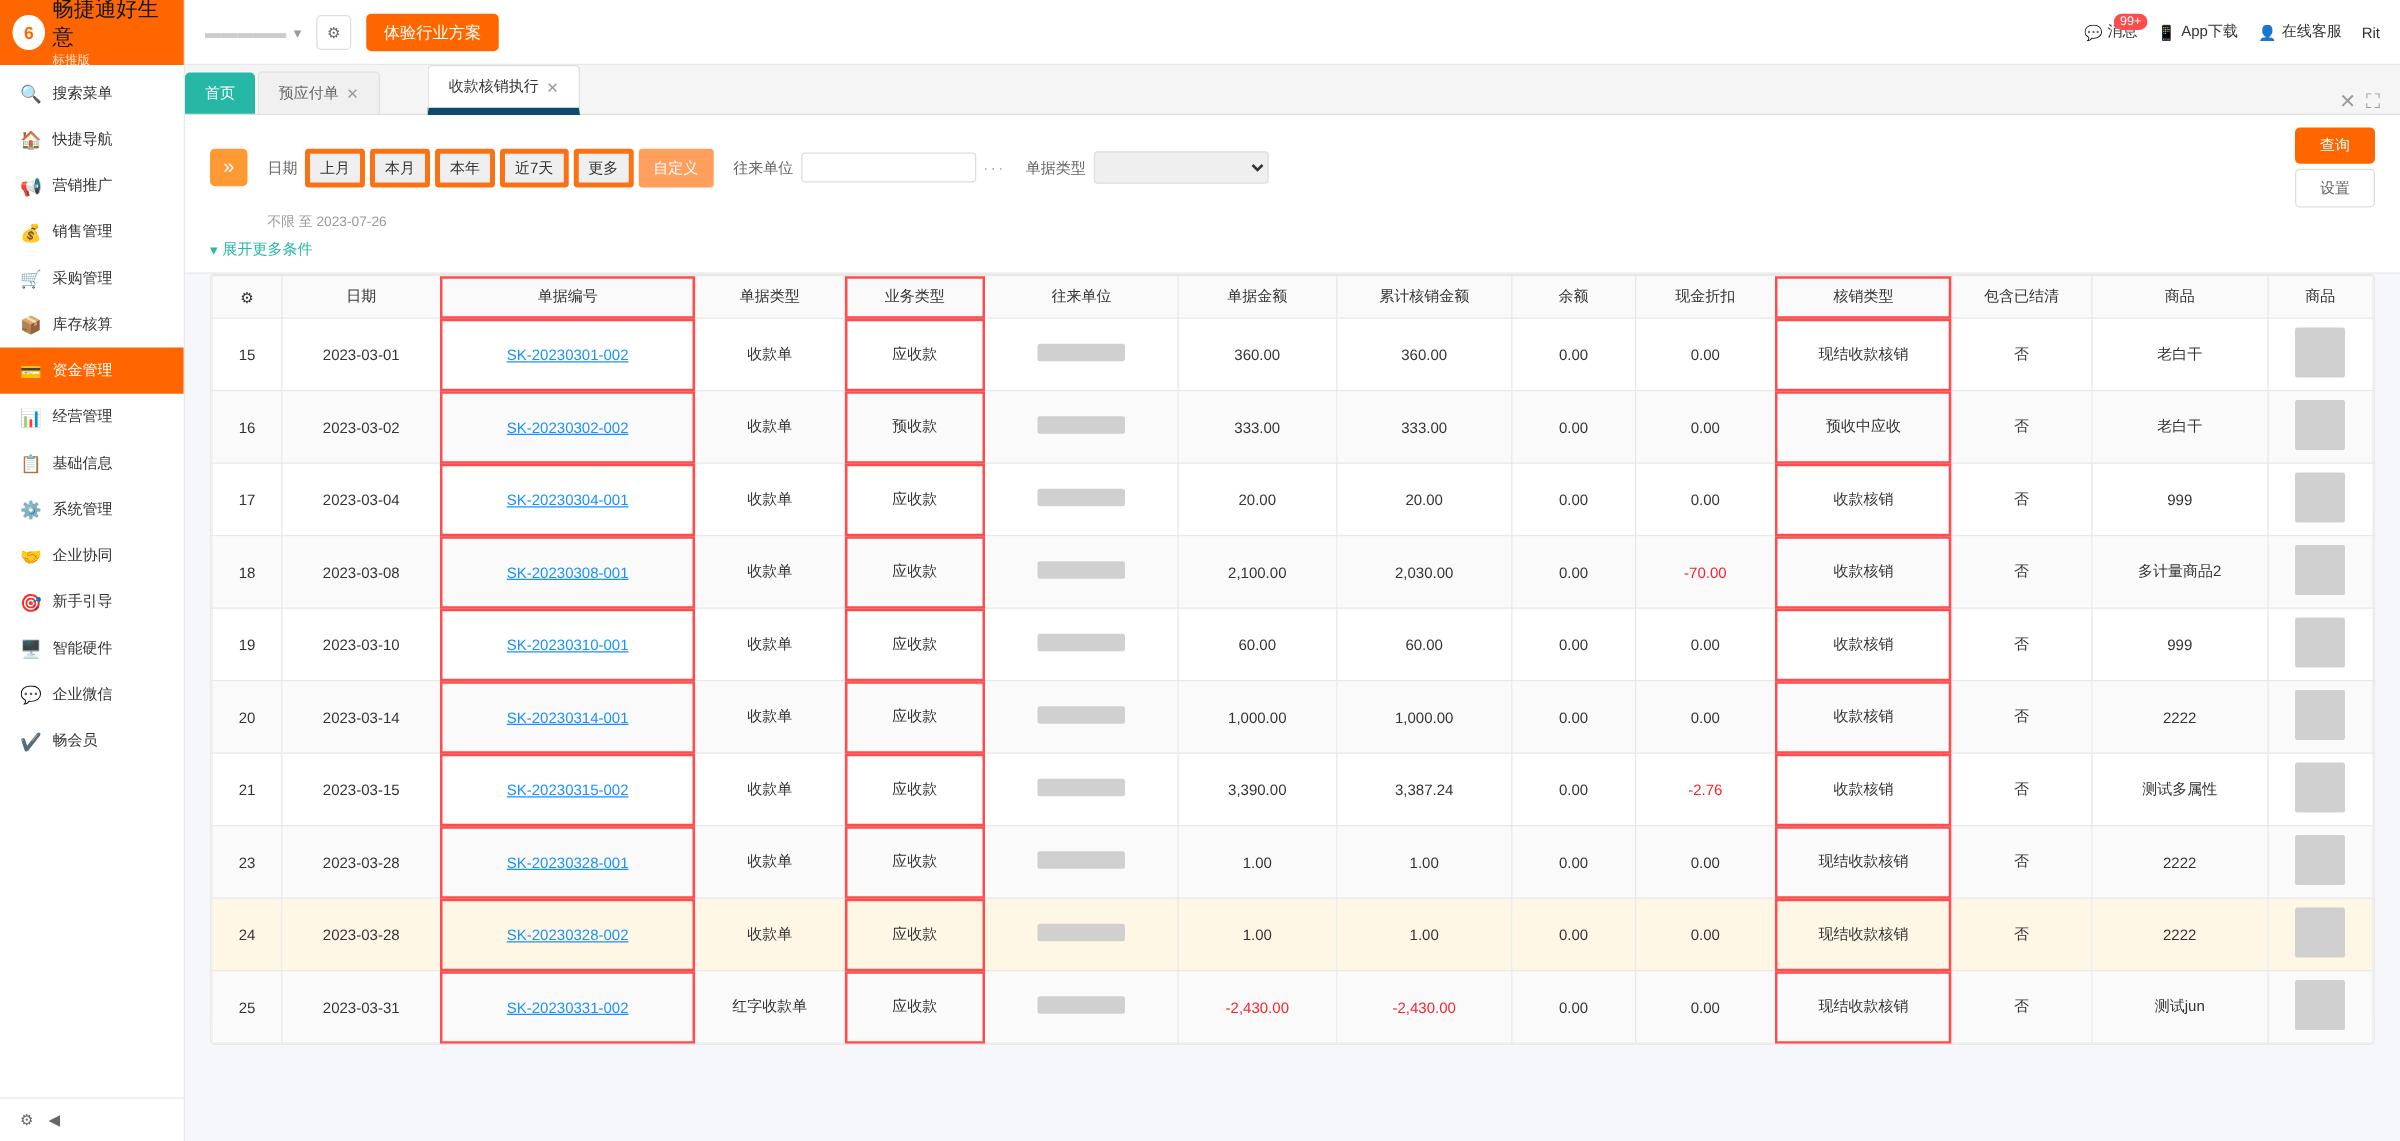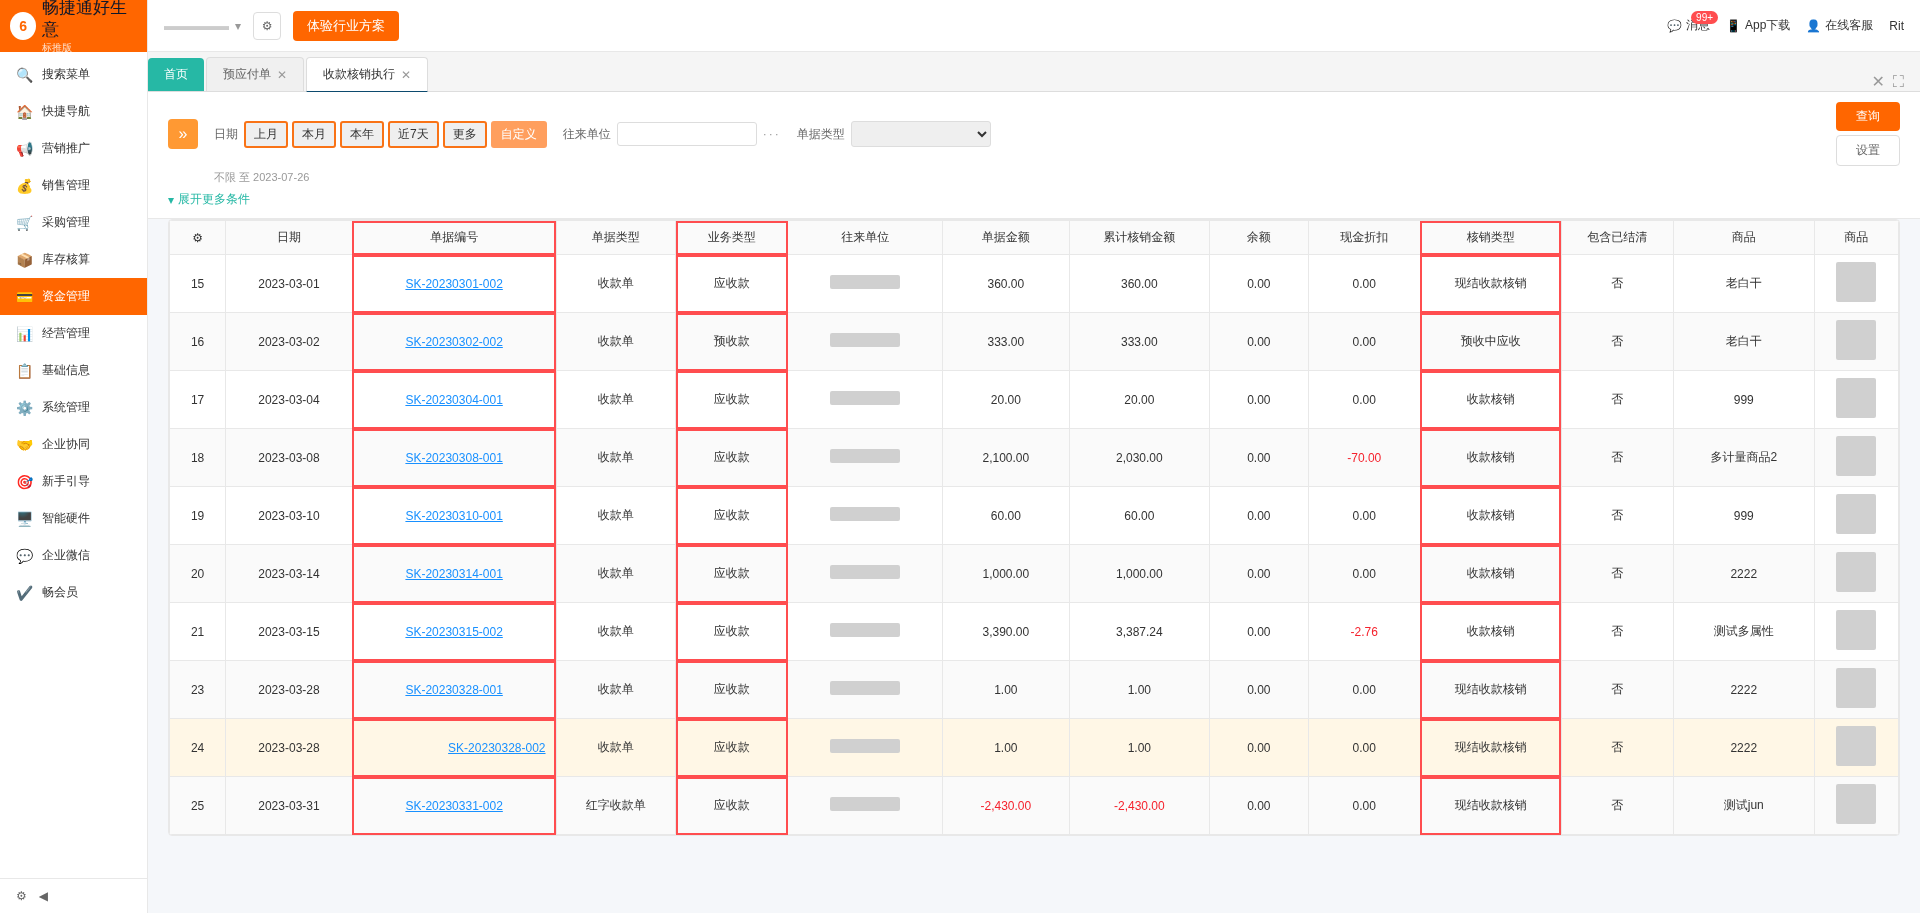--- a/index.html
+++ b/index.html
@@ -30,39 +30,39 @@
     .topbar-right { margin-left: auto; display: flex; align-items: center; gap: 16px; }
     .topbar-msg { display: flex; align-items: center; gap: 4px; color: #333; cursor: pointer; position: relative; }
     .badge { background: #ff4d4f; color: #fff; border-radius: 10px; padding: 1px 5px; font-size: 10px; position: absolute; top: -6px; right: -8px; }
     .topbar-app { display: flex; align-items: center; gap: 4px; color: #333; cursor: pointer; }
     .topbar-service { display: flex; align-items: center; gap: 4px; color: #333; cursor: pointer; }
     .topbar-user { color: #333; cursor: pointer; font-size: 12px; }
 
     
     .tabs { height: 40px; background: #f5f5f5; display: flex; align-items: end; padding: 0 0 0 0; border-bottom: 1px solid #ddd; }
     .tab { padding: 8px 16px; cursor: pointer; color: #666; border: 1px solid #ddd; border-bottom: none; background: #f0f0f0; margin-right: 2px; border-radius: 4px 4px 0 0; display: flex; align-items: center; gap: 6px; font-size: 13px; }
-    .tab.active { background: #fff; color: #333; border-bottom: 1px solid #0c4a6e; margin-bottom: -1px; }
+    .tab.active { background: #fff; color: #333; border-bottom: 6px solid #0c4a6e; margin-bottom: -1px; margin-left: 36px; }
     .tab-close { color: #999; font-size: 12px; }
     .tab-home { padding: 8px 16px; cursor: pointer; color: #fff; background: #26b8a5; border-radius: 4px 4px 0 0; margin-right: 2px; font-size: 13px; }
 
     
     .page-content { flex: 1; background: #f5f7fa; overflow: hidden; display: flex; flex-direction: column; }
     .page-header { background: #fff; padding: 12px 20px; display: flex; align-items: center; justify-content: space-between; border-bottom: 1px solid #e8e8e8; }
     .page-title { font-size: 16px; font-weight: 600; color: #333; }
     .page-header-actions { display: flex; gap: 8px; }
     .btn-export { display: flex; align-items: center; gap: 4px; color: #26b8a5; cursor: pointer; border: 1px solid #26b8a5; border-radius: 4px; padding: 4px 10px; }
     .btn-refresh { display: flex; align-items: center; gap: 4px; color: #666; cursor: pointer; border: 1px solid #ddd; border-radius: 4px; padding: 4px 10px; }
 
     
     .filter-bar { background: #fff; padding: 10px 20px; border-bottom: 1px solid #e8e8e8; }
     .filter-row { display: flex; align-items: center; gap: 16px; flex-wrap: wrap; }
     .filter-item { display: flex; align-items: center; gap: 6px; }
     .filter-label { color: #666; white-space: nowrap; }
     .filter-date-btns { display: flex; gap: 4px; }
-    .filter-date-btn { padding: 3px 8px; border: 2px solid #f97316; border-radius: 3px; cursor: pointer; color: #333; }
+    .filter-date-btn { padding: 3px 8px; border: 4px solid #f97316; border-radius: 3px; cursor: pointer; color: #333; }
     .filter-date-btn.custom { background: #ff9f5e; color: #fff; border-color: #ff9f5e; }
     .filter-input { border: 1px solid #ddd; border-radius: 3px; padding: 4px 8px; color: #333; width: 140px; }
     .filter-select { border: 1px solid #ddd; border-radius: 3px; padding: 4px 8px; color: #333; min-width: 140px; }
     .filter-dots { color: #999; letter-spacing: 2px; }
     .btn-query { background: #ff6600; color: #fff; border: none; border-radius: 4px; padding: 6px 20px; cursor: pointer; }
     .btn-settings { background: #fff; color: #666; border: 1px solid #ddd; border-radius: 4px; padding: 6px 12px; cursor: pointer; }
     .expand-more { display: flex; align-items: center; gap: 4px; color: #26b8a5; cursor: pointer; margin: 6px auto 0; }
 
     
     .table-area { flex: 1; overflow: auto; padding: 0 20px 10px; }
@@ -409,21 +409,21 @@
     <td>0.00</td>
     <td style="">0.00</td>
     <td style="outline:2px solid #ff4d4f;outline-offset:-2px;">现结收款核销</td>
     <td>否</td>
     <td>2222</td>
     <td><span style="background:#d0d0d0;border-radius:2px;display:inline-block;width:40px;height:40px;"></span></td>
   </tr>
               <tr class="highlighted">
     <td>24</td>
     <td>2023-03-28</td>
-    <td style="outline:2px solid #ff4d4f;outline-offset:-2px;text-align:right;"><a class="link">SK-20230328-002</a></td>
+    <td style="outline:2px solid #ff4d4f;outline-offset:-2px;"><a class="link">SK-20230328-002</a></td>
     <td>收款单</td>
     <td style="outline:2px solid #ff4d4f;outline-offset:-2px;">应收款</td>
     <td><span style="background:#d0d0d0;border-radius:2px;display:inline-block;width:70px;height:14px;"></span></td>
     <td style="">1.00</td>
     <td style="">1.00</td>
     <td>0.00</td>
     <td style="">0.00</td>
     <td style="outline:2px solid #ff4d4f;outline-offset:-2px;">现结收款核销</td>
     <td>否</td>
     <td>2222</td>

